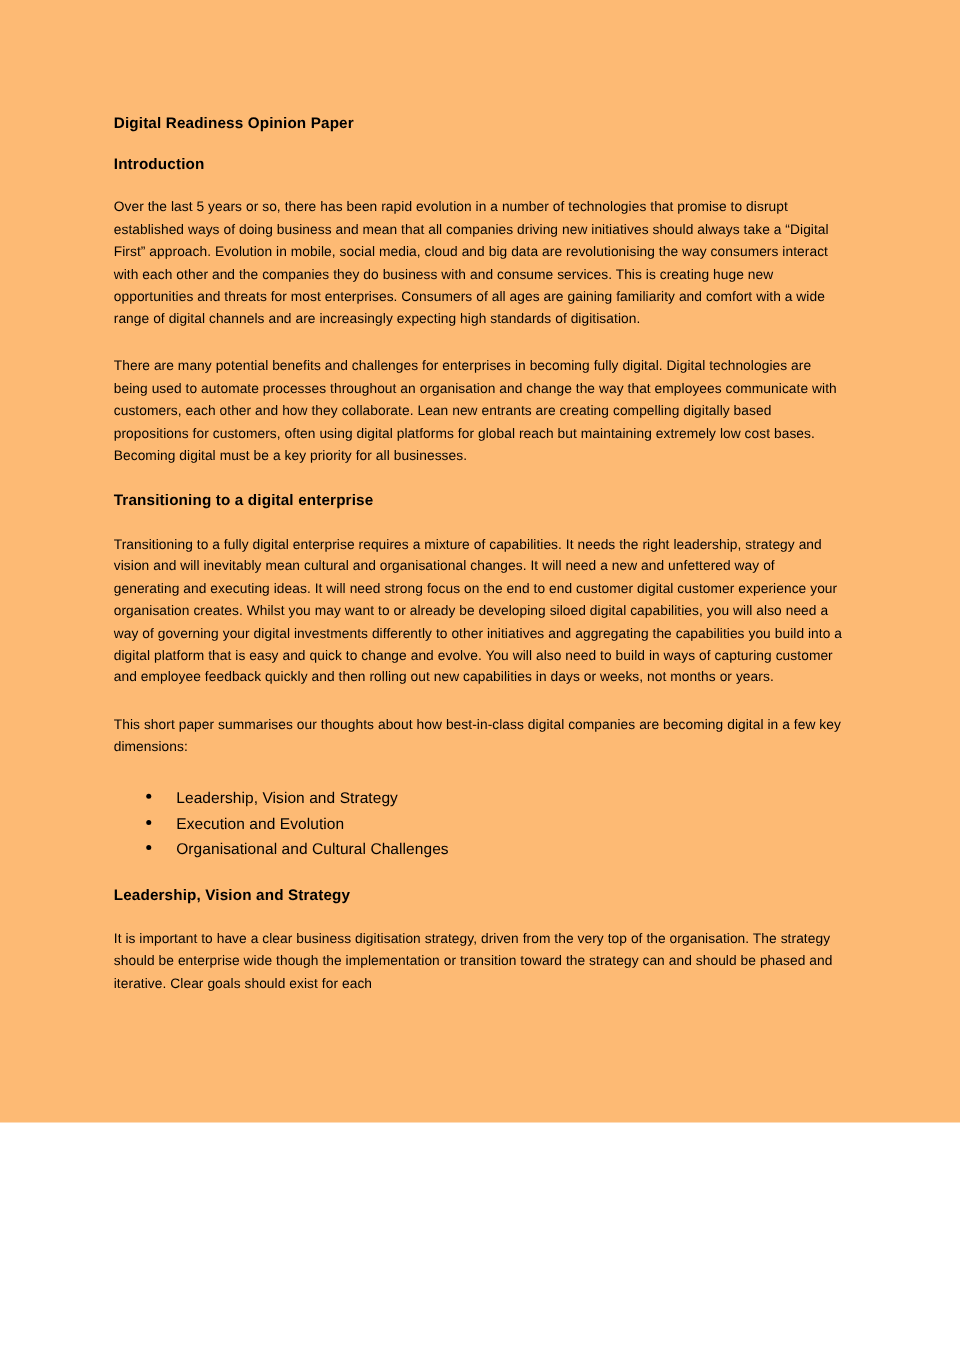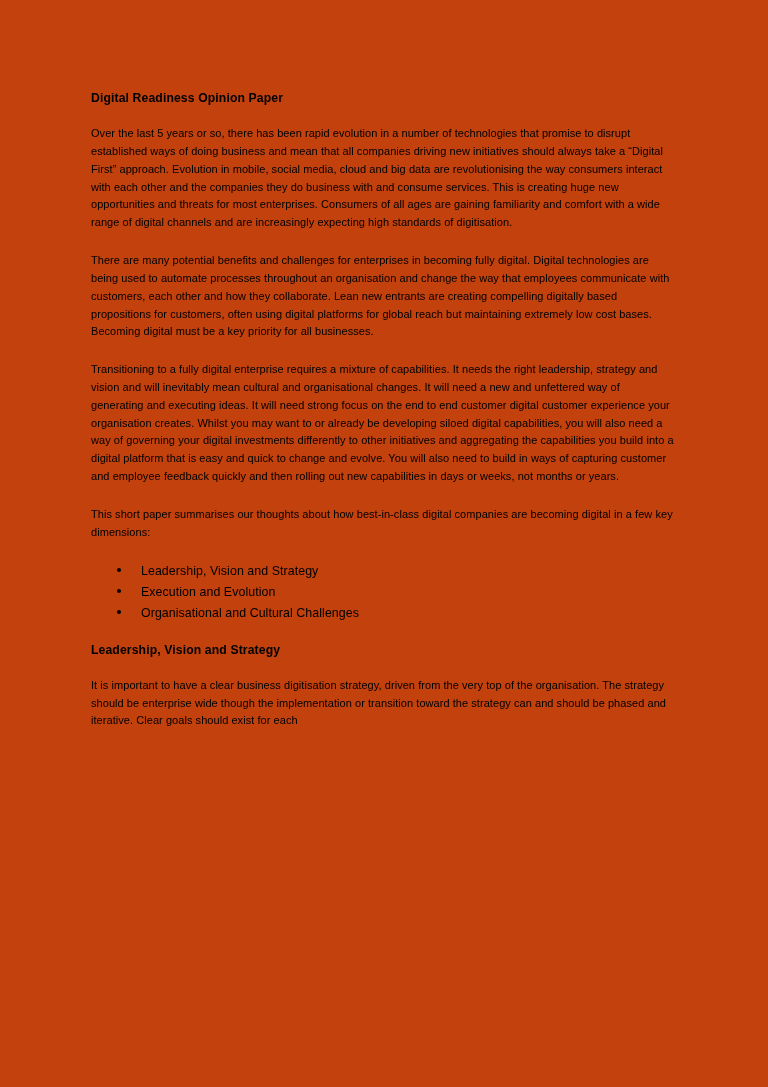--- a/index.html
+++ b/index.html
@@ -10,22 +10,22 @@
   body {
     width: 768px;
     height: 1087px;
     font-family: "Liberation Sans", sans-serif;
     color: #000000;
     overflow: hidden;
   }
   .page {
     position: relative;
     width: 768px;
-    height: 1087px;
-    background: #c2410c;
+    height: 898px;
+    background: #fdba74;
     box-sizing: border-box;
   }
   .doc-body {
     position: absolute;
     left: 91px;
     top: 92px;
     width: 583px;
   }
   h1.doc-title,
   h2.doc-heading {
@@ -76,29 +76,35 @@
 </head>
 <body>
 
 <div class="page">
   <div class="doc-body">
 
     <div class="block heading-block">
       <h1 class="doc-title">Digital Readiness Opinion Paper</h1>
     </div>
 
+    <div class="block heading-block">
+      <h2 class="doc-heading">Introduction</h2>
+    </div>
 
     <div class="block">
       <p class="para">Over the last 5 years or so, there has been rapid evolution in a number of technologies that promise to disrupt established ways of doing business and mean that all companies driving new initiatives should always take a “Digital First” approach.  Evolution in mobile, social media, cloud and big data are revolutionising the way consumers interact with each other and the companies they do business with and consume services. This is creating huge new opportunities and threats for most enterprises. Consumers of all ages are gaining familiarity and comfort with a wide range of digital channels and are increasingly expecting high standards of digitisation.</p>
     </div>
 
     <div class="block">
       <p class="para">There are many potential benefits and challenges for enterprises in becoming fully digital.  Digital technologies are being used to automate processes throughout an organisation and change the way that employees communicate with customers, each other and how they collaborate. Lean new entrants are creating compelling digitally based propositions for customers, often using digital platforms for global reach but maintaining extremely low cost bases. Becoming digital must be a key priority for all businesses.</p>
     </div>
 
+    <div class="block heading-block">
+      <h2 class="doc-heading">Transitioning to a digital enterprise</h2>
+    </div>
 
     <div class="block">
       <p class="para">Transitioning to a fully digital enterprise requires a mixture of capabilities.  It needs the right leadership, strategy and vision and will inevitably mean cultural and organisational changes.  It will need a new and unfettered way of generating and executing ideas. It will need strong focus on the end to end customer digital customer experience your organisation creates.  Whilst you may want to or already be developing siloed digital capabilities, you will also need a way of governing your digital investments differently to other initiatives and aggregating the capabilities you build into a digital platform that is easy and quick to change and evolve.  You will also need to build in ways of capturing customer and employee feedback quickly and then rolling out new capabilities in days or weeks, not months or years.</p>
     </div>
 
     <div class="block">
       <p class="para">This short paper summarises our thoughts about how best-in-class digital companies are becoming digital in a few key dimensions:</p>
     </div>
 
     <ul class="bullets">

